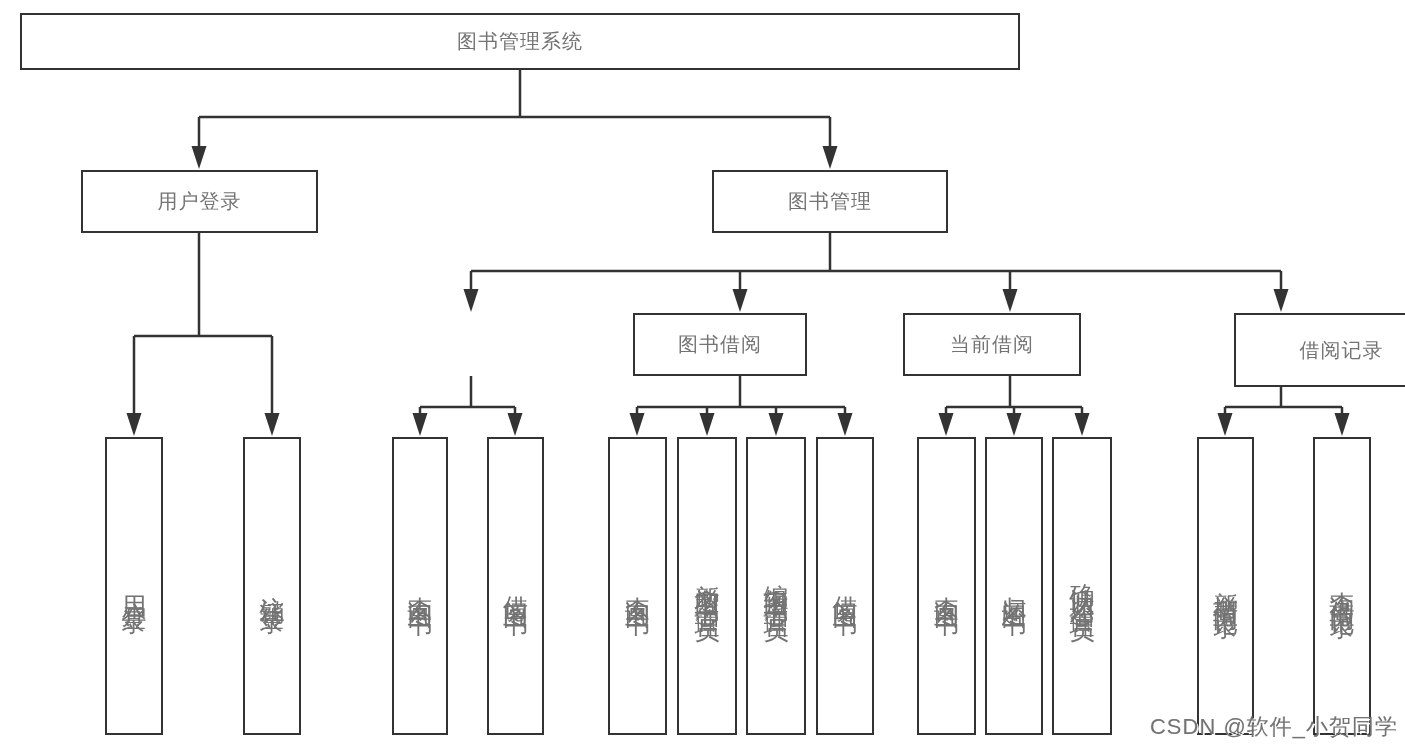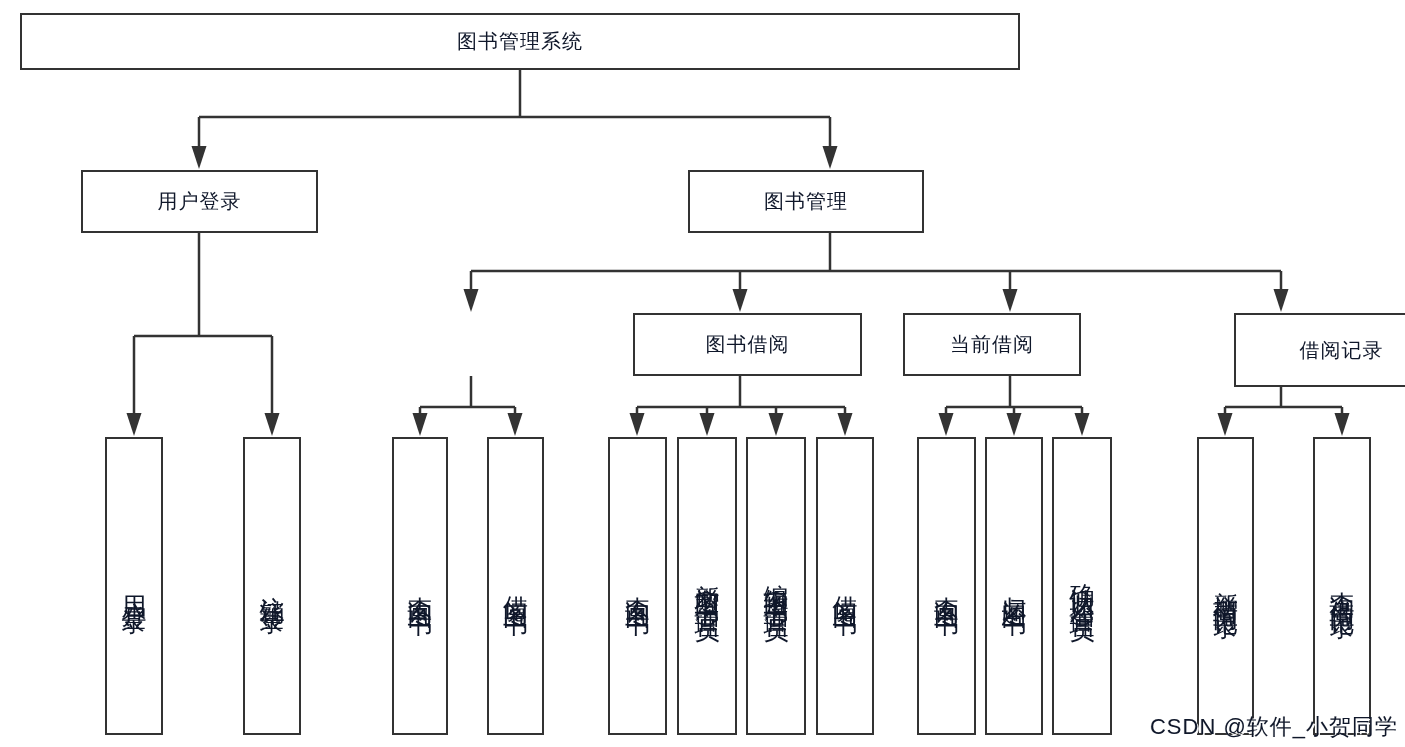--- a/index.html
+++ b/index.html
@@ -19,21 +19,21 @@
     position: absolute;
     left: 0; top: 0;
     width: 1405px; height: 747px;
     pointer-events: none;
   }
   .node {
     position: absolute;
     box-sizing: border-box;
     background: #ffffff;
     border: 2.5px solid #333333;
-    color: #0f172a;
+    color: #737373;
     display: flex;
     align-items: center;
     justify-content: center;
     text-align: center;
     font-family: Liberation Serif, serif;
   }
   .node.h {                       
     font-size: 20px;
     letter-spacing: 1px;
   }
@@ -43,21 +43,21 @@
     text-orientation: mixed;
     font-size: 25px;
     letter-spacing: 5px;
     line-height: 1;
   }
   .watermark {
     position: absolute;
     right: 7px;
     top: 712px;
     font-size: 22px;
-    color: #0f172a;
+    color: #737373;
     text-shadow: 1.5px 1.5px 0 rgba(255,255,255,0.95), -0.5px -0.5px 0 rgba(150,150,150,0.35);
     white-space: nowrap;
     letter-spacing: 1px;
   }
 </style>
 </head>
 <body>
 
 <div id="stage">
 
@@ -130,23 +130,23 @@
       <polygon points="1074.5,413 1089.5,413 1082,436"></polygon>
 
       <polygon points="1217.5,413 1232.5,413 1225,436"></polygon>
       <polygon points="1334.5,413 1349.5,413 1342,436"></polygon>
     </g>
   </svg>
 
   <div class="node h root" style="left:20px; top:13px; width:1000px; height:57px;">图书管理系统</div>
 
   <div class="node h" style="left:81px; top:170px; width:237px; height:63px;">用户登录</div>
-  <div class="node h" style="left:688px; top:170px; width:236px; height:63px;">图书管理</div>
+  <div class="node h" style="left:712px; top:170px; width:236px; height:63px;">图书管理</div>
 
-  <div class="node h" style="left:633px; top:313px; width:229px; height:63px;">图书借阅</div>
+  <div class="node h" style="left:633px; top:313px; width:174px; height:63px;">图书借阅</div>
   <div class="node h" style="left:903px; top:313px; width:178px; height:63px;">当前借阅</div>
   <div class="node h" style="left:1234px; top:313px; width:215px; height:74px;">借阅记录</div>
 
   <div class="node leaf" style="left:105px; top:437px; width:58px; height:298px;">用户登录</div>
   <div class="node leaf" style="left:243px; top:437px; width:58px; height:298px;">注销登录</div>
 
   <div class="node leaf" style="left:392px; top:437px; width:56px; height:298px;">查询图书</div>
   <div class="node leaf" style="left:487px; top:437px; width:57px; height:298px;">借阅图书</div>
 
   <div class="node leaf" style="left:608px; top:437px; width:59px; height:298px;">查询图书</div>

